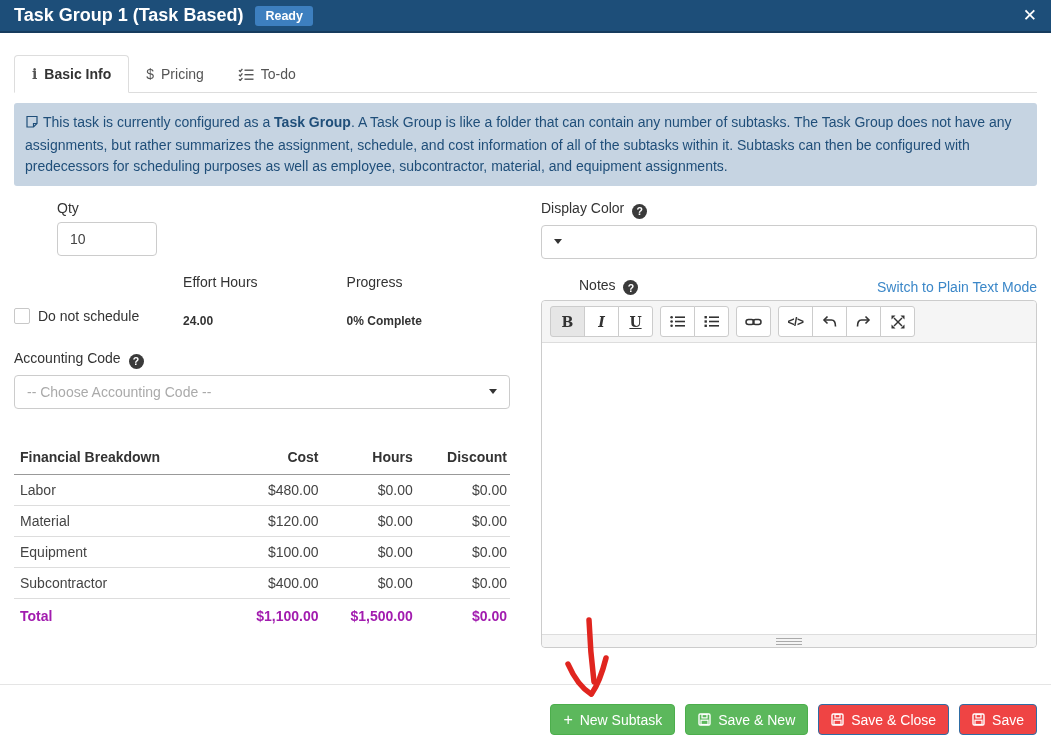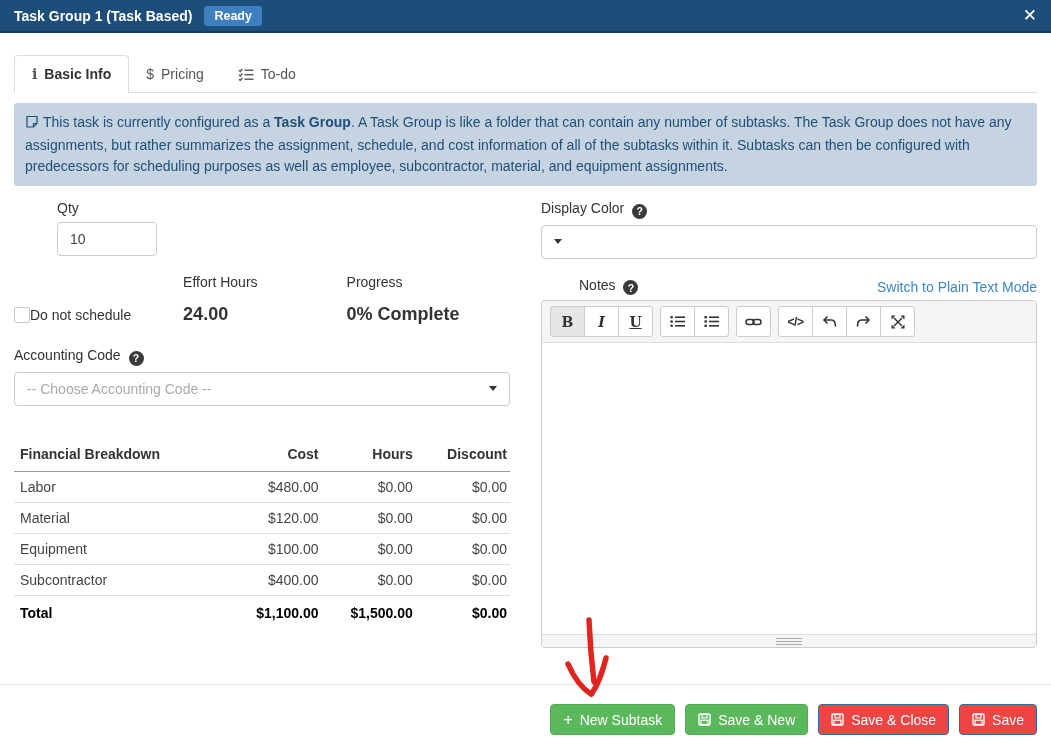--- a/index.html
+++ b/index.html
@@ -2,21 +2,21 @@
 <html><head>
 <meta charset="utf-8">
 <style>
   * { margin:0; padding:0; box-sizing:border-box; }
   html,body { width:1051px; height:745px; background:#fff; overflow:hidden;
     font-family:"Liberation Sans", sans-serif; color:#333; }
 
   
   .modal-header { height:33px; background:#1d4e79; display:flex; align-items:center;
     padding:0 14px; border-bottom:2px solid #163c5e; }
-  .modal-title { color:#fff; font-size:14px; font-weight:bold; }
+  .modal-title { color:#fff; font-size:18px; font-weight:bold; }
   .status-badge { margin-left:12px; background:#3d7fbf; color:#fff; font-size:12.5px;
     font-weight:bold; padding:3px 10px; border-radius:3px; }
   .close-x { margin-left:auto; color:#fff; font-size:17px; line-height:1; cursor:pointer; }
 
   
   .tabs { display:flex; margin:21px 14px 0; border-bottom:1px solid #ddd; }
   .tab { padding:10px 17px; font-size:14px; color:#555; display:flex; align-items:center;
     gap:7px; cursor:pointer; position:relative; top:1px; }
   .tab.active { background:#fff; border:1px solid #ddd; border-bottom-color:#fff;
     border-radius:4px 4px 0 0; color:#333; font-weight:bold; }
@@ -35,45 +35,45 @@
 
   label.field-label, .field-label { display:block; font-size:14px; color:#333; margin-bottom:6px; }
   .text-input { height:34px; border:1px solid #ccc; border-radius:4px; width:100%;
     padding:6px 12px; font-size:14px; color:#444; font-family:"Liberation Sans",sans-serif; outline:none; }
 
   .row1 { display:flex; gap:16px; }
   .qty-wrap { width:100px;margin-left:43px; }
   .name-wrap { flex:1; }
 
   .row2 { display:flex; margin-top:18px; }
-  .cb-col { width:179px; display:flex; align-items:center; margin-top:30px; }
+  .cb-col { width:179px; display:flex; align-items:center; gap:8px; margin-top:30px; }
   .checkbox { width:16px; height:16px; border:1px solid #c8c8c8; border-radius:2px; background:#fff; }
   .cb-label { font-size:14px; }
   .stat-col { width:173px; }
-  .stat-value { font-weight:bold; font-size:18px; margin-top:14px; }
+  .stat-value { font-weight:bold; font-size:12px; margin-top:24px; }
 
   .acc-wrap { margin-top:22px; }
 
   .select-box { height:34px; border:1px solid #ccc; border-radius:4px; background:#fff;
     display:flex; align-items:center; padding:0 12px; cursor:pointer; }
   .select-placeholder { color:#aaa; font-size:14px; flex:1; }
   .caret { width:0; height:0; border-left:4.5px solid transparent; border-right:4.5px solid transparent;
     border-top:5px solid #333; }
 
   .help-icon { display:inline-flex; width:15px; height:15px; border-radius:50%; background:#3a3a3a;
     color:#fff; font-size:10.5px; font-weight:bold; align-items:center; justify-content:center;
     vertical-align:-2px; margin-left:4px; }
 
   
   .fin-table { width:100%; border-collapse:collapse; margin-top:32px; font-size:14px; }
   .fin-table th { text-align:right; font-weight:bold; padding:8px 3px 9px; border-bottom:1px solid #999; }
   .fin-table th:first-child { text-align:left; padding-left:6px; }
   .fin-table td { text-align:right; padding:7px 3px; border-bottom:1px solid #ddd; color:#444; }
   .fin-table td:first-child { text-align:left; padding-left:6px; }
-  .fin-table tr.total td { font-weight:bold; color:#000000; border-bottom:none; padding-top:9px; }
+  .fin-table tr.total td { font-weight:bold; color:#a21caf; border-bottom:none; padding-top:9px; }
   .fin-table col.c1{width:41%} .fin-table col.c2{width:21%} .fin-table col.c3{width:19%} .fin-table col.c4{width:19%}
 
   
   .notes-row { display:flex; justify-content:space-between; align-items:flex-end; margin-top:18px;margin-left:38px; }
   .plain-link { color:#3b87c8; font-size:14px; text-decoration:none; cursor:pointer; }
 
   .editor { border:1px solid #ccc; border-radius:4px; margin-top:5px; }
   .toolbar { background:#f5f5f5; border-bottom:1px solid #ddd; border-radius:4px 4px 0 0;
     padding:5px 8px; display:flex; gap:7px; }
   .btn-group { display:flex; }

